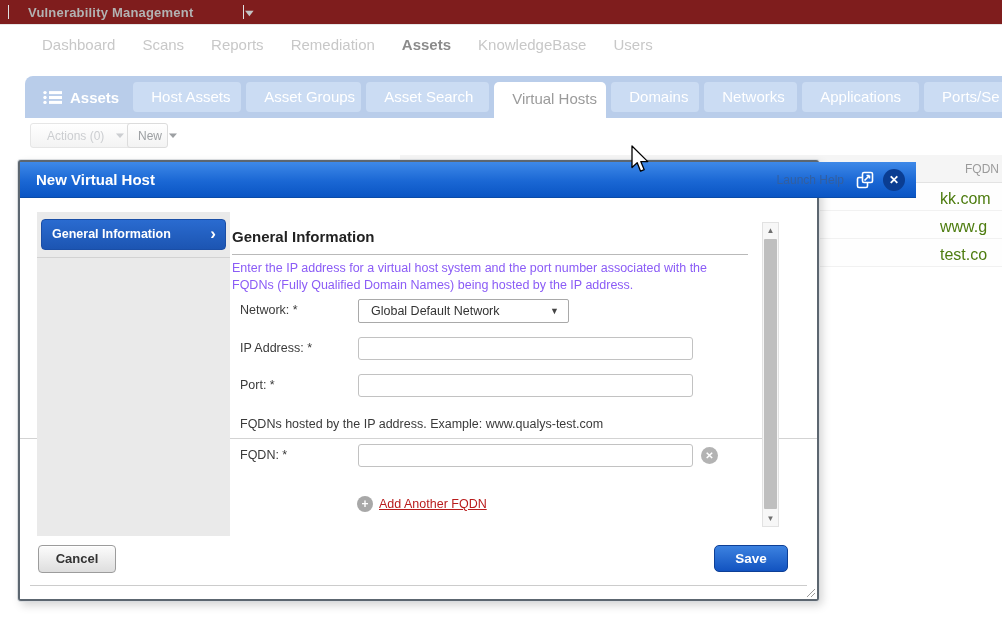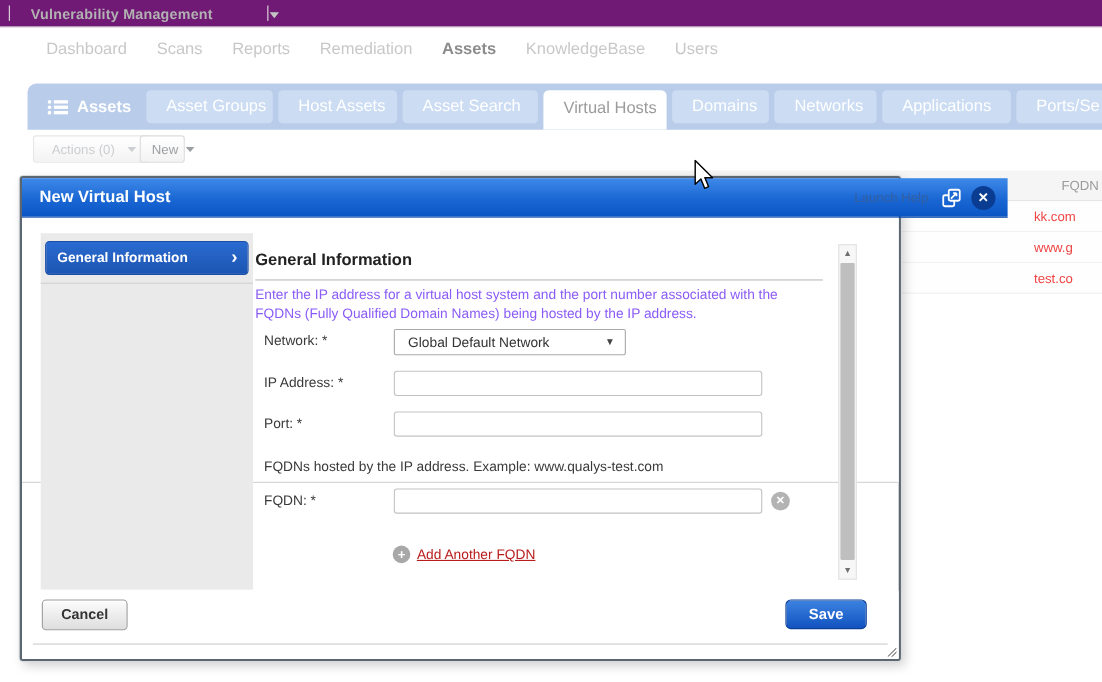--- a/index.html
+++ b/index.html
@@ -4,21 +4,21 @@
 <style>
   * { margin:0; padding:0; box-sizing:border-box; }
   html,body { width:1002px; height:620px; }
   body {
     position:relative; overflow:hidden; background:#ffffff;
     font-family:"Liberation Sans", sans-serif; -webkit-font-smoothing:antialiased;
   }
 
   
   .topbar { position:absolute; left:0; top:0; width:1002px; height:25px;
-            background:#701a75; border-bottom:1px solid #e7e7e7; }
+            background:#7f1d1d; border-bottom:1px solid #e7e7e7; }
   .topbar .vsep { position:absolute; top:5px; width:1px; height:14px; background:#e0e0e0; }
   .module-switcher { position:absolute; left:14px; top:0; height:25px; display:flex;
             align-items:center; gap:10px; cursor:pointer; padding:0 14px; }
   .module-label { font-size:13px; font-weight:bold; color:#b2b2b2; letter-spacing:.2px; }
   .module-chevron { font-size:9px; color:#c4c4c4; transform:scaleX(1.6); margin-left:42px; }
 
   
   .mainnav { position:absolute; left:0; top:25px; width:1002px; height:38px; background:#ffffff;
              display:flex; align-items:center; padding-left:42px; gap:27px; }
   .nav-item { font-size:15px; color:#c8c8c8; cursor:pointer; white-space:nowrap; }
@@ -42,21 +42,21 @@
                  background:linear-gradient(#ffffff,#f3f3f3); }
   .btn-actions { left:30px; width:105px; border:1px solid #e6e6e6; color:#ccced1;padding-left:16px; }
   .btn-new { left:127px; width:41px; border:1px solid #dcdcdc; color:#9da0a3; }
   .toolbar-btn .chev { font-size:8px; transform:scaleX(1.7); margin-left:auto; }
 
   
   .bgtable { position:absolute; left:400px; top:155px; width:602px; z-index:1; }
   .bgtable .thead { position:relative; height:28px; background:#f5f5f5; border-bottom:1px solid #e3e3e3; }
   .bgtable .thead span { position:absolute; left:565px; top:7px; font-size:12px; color:#9b9b9b; }
   .bgtable .trow { position:relative; height:28px; border-bottom:1px solid #f1f1f1; background:#fefefe; cursor:pointer; }
-  .bgtable .trow span { position:absolute; left:540px; top:7px; font-size:12px; color:#ef4444; white-space:nowrap; }
+  .bgtable .trow span { position:absolute; left:540px; top:7px; font-size:16px; color:#4d7c0f; white-space:nowrap; }
 
   
   .dialog { position:absolute; left:18px; top:160px; width:801px; height:441px; z-index:10;
             background:#ffffff; border:2px solid #5c6670; border-radius:3px;
             box-shadow:0 0 0 1px #d9dcdf, 3px 4px 10px rgba(0,0,0,.18); }
   .dlg-header { position:absolute; left:0; top:0; width:896px; height:36px;
                 background:linear-gradient(180deg,#3e89e8 0%,#1a67d4 55%,#0a55c4 100%);
                 border-bottom:1px solid #0a4ba8; }
   .dlg-title { position:absolute; left:16px; top:9px; font-size:15px; font-weight:bold; color:#ffffff; }
   .launch-help { position:absolute; right:72px; top:11px; font-size:12px; color:#335f9f; cursor:pointer; }
@@ -150,22 +150,22 @@
     <svg width="19" height="15" viewBox="0 0 19 15">
       <circle cx="2" cy="2.6" r="1.7" fill="#fff"></circle>
         <rect x="6" y="1.1" width="13" height="3" fill="#fff"></rect>
       <circle cx="2" cy="7.5" r="1.7" fill="#fff"></circle>
         <rect x="6" y="6" width="13" height="3" fill="#fff"></rect>
       <circle cx="2" cy="12.4" r="1.7" fill="#fff"></circle>
         <rect x="6" y="10.9" width="13" height="3" fill="#fff"></rect>
     </svg>
     <span>Assets</span>
   </div>
+  <div class="tab" style="width:108px">Host Assets</div>
   <div class="tab" style="width:115px">Asset Groups</div>
-  <div class="tab" style="width:108px">Host Assets</div>
   <div class="tab" style="width:123px">Asset Search</div>
   <div class="tab active" style="width:112px">Virtual Hosts</div>
   <div class="tab" style="width:88px">Domains</div>
   <div class="tab" style="width:93px">Networks</div>
   <div class="tab" style="width:118px">Applications</div>
   <div class="tab" style="width:95px">Ports/Se</div>
 </div>
 
 <div class="toolbar-btn btn-actions">
   <span>Actions (0)</span>

